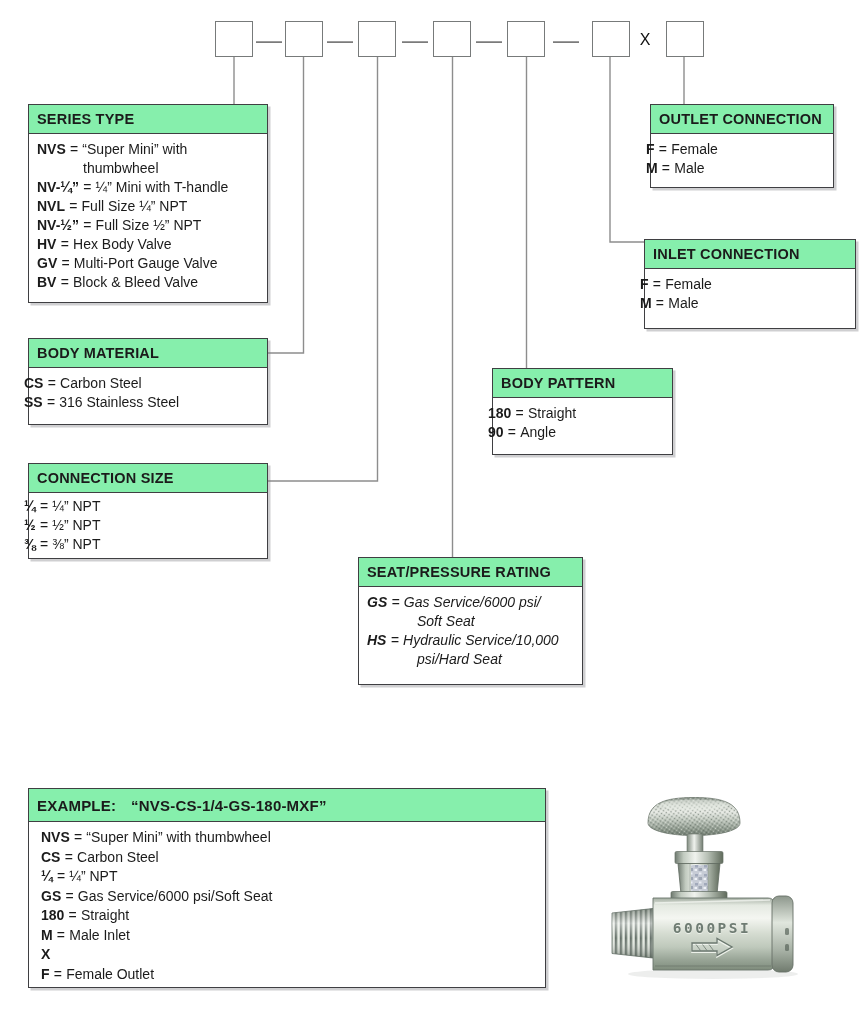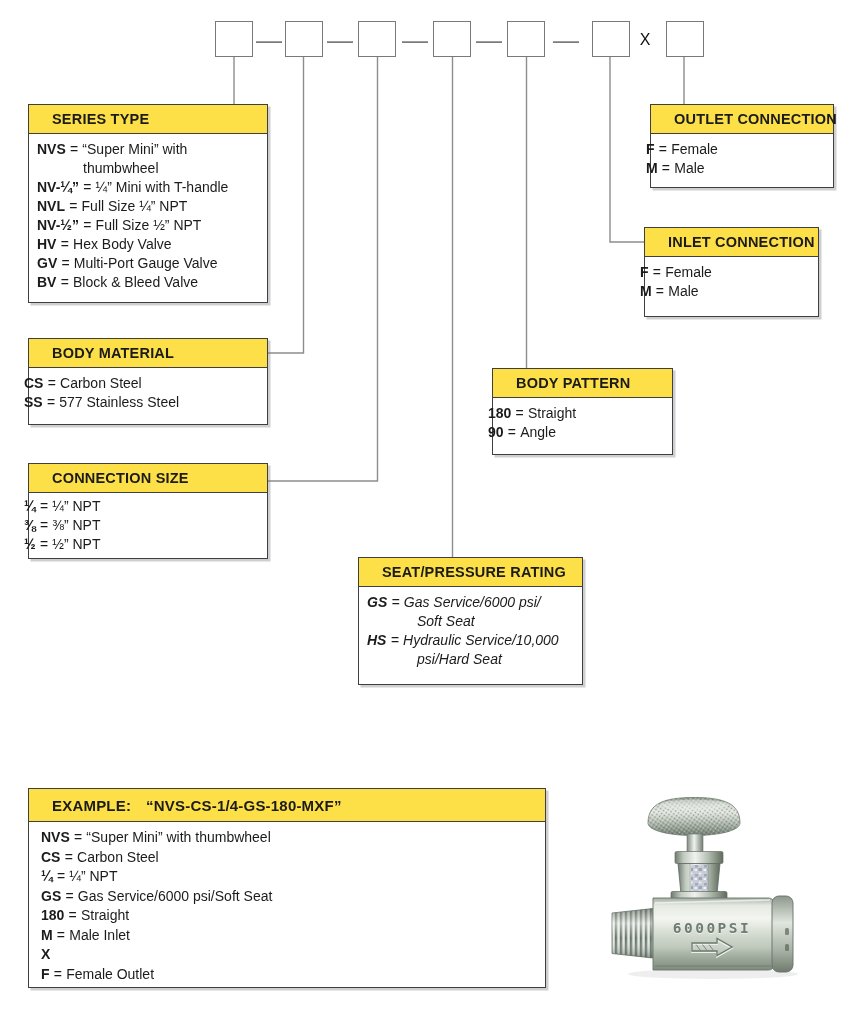--- a/index.html
+++ b/index.html
@@ -19,22 +19,22 @@
   .sep-dash{color:#7b7b7b;font-size:26px;font-weight:400;}
   .sep-x{color:#111;font-size:16px;font-weight:500;}
 
   
   .note-box{
     position:absolute;z-index:3;background:#fff;box-sizing:border-box;
     border:1.5px solid #3f3f42;box-shadow:2.5px 2.5px 0 rgba(130,130,135,.38);
     display:flex;flex-direction:column;
   }
   .note-header{
-    background:#fde047;border-bottom:1.5px solid #3f3f42;height:28px;flex:0 0 auto;
-    display:flex;align-items:center;padding:0 23px;font-weight:bold;font-size:14.5px;
+    background:#86efac;border-bottom:1.5px solid #3f3f42;height:28px;flex:0 0 auto;
+    display:flex;align-items:center;padding:0 8px;font-weight:bold;font-size:14.5px;
     letter-spacing:.2px;white-space:nowrap;
   }
   .note-body{padding:6px 8px 4px;font-size:14px;line-height:19px;}
   .item .k{font-weight:bold;}
   .item .eq{margin:0 .30em;}
   .item .v{white-space:pre-line;}
   .hang30 .item{padding-left:17px;text-indent:-30px;}
   .hang40 .item{padding-left:44px;text-indent:-40px;}
   .hang46 .item{padding-left:46px;text-indent:-46px;}
   .hang50 .item{padding-left:50px;text-indent:-50px;font-style:italic;}
@@ -90,32 +90,32 @@
         <div class="item"><span class="k">BV</span><span class="eq">=</span><span class="v">Block &amp; Bleed Valve</span></div>
       </div>
   </div>
 
   <div class="note-box" style="left:28px;top:338px;width:240px;height:87px">
     <div class="note-header">
       <span>BODY MATERIAL</span>
     </div>
     <div class="note-body hang30">
         <div class="item"><span class="k">CS</span><span class="eq">=</span><span class="v">Carbon Steel</span></div>
-        <div class="item"><span class="k">SS</span><span class="eq">=</span><span class="v">577 Stainless Steel</span></div>
+        <div class="item"><span class="k">SS</span><span class="eq">=</span><span class="v">316 Stainless Steel</span></div>
       </div>
   </div>
 
   <div class="note-box" style="left:28px;top:463px;width:240px;height:96px">
     <div class="note-header">
       <span>CONNECTION SIZE</span>
     </div>
     <div class="note-body hang30" style="padding-top:4px">
         <div class="item"><span class="k">¼</span><span class="eq">=</span><span class="v">¼” NPT</span></div>
+        <div class="item"><span class="k">½</span><span class="eq">=</span><span class="v">½” NPT</span></div>
         <div class="item"><span class="k">⅜</span><span class="eq">=</span><span class="v">⅜” NPT</span></div>
-        <div class="item"><span class="k">½</span><span class="eq">=</span><span class="v">½” NPT</span></div>
       </div>
   </div>
 
   <div class="note-box" style="left:358px;top:557px;width:225px;height:128px">
     <div class="note-header">
       <span>SEAT/PRESSURE RATING</span>
     </div>
     <div class="note-body hang50">
         <div class="item"><span class="k">GS</span><span class="eq">=</span><span class="v">Gas Service/6000 psi/
 Soft Seat</span></div>
@@ -127,21 +127,21 @@
   <div class="note-box" style="left:492px;top:368px;width:181px;height:87px">
     <div class="note-header">
       <span>BODY PATTERN</span>
     </div>
     <div class="note-body hang30">
         <div class="item"><span class="k">180</span><span class="eq">=</span><span class="v">Straight</span></div>
         <div class="item"><span class="k">90</span><span class="eq">=</span><span class="v">Angle</span></div>
       </div>
   </div>
 
-  <div class="note-box" style="left:644px;top:227px;width:175px;height:90px">
+  <div class="note-box" style="left:644px;top:239px;width:212px;height:90px">
     <div class="note-header">
       <span>INLET CONNECTION</span>
     </div>
     <div class="note-body hang30">
         <div class="item"><span class="k">F</span><span class="eq">=</span><span class="v">Female</span></div>
         <div class="item"><span class="k">M</span><span class="eq">=</span><span class="v">Male</span></div>
       </div>
   </div>
 
   <div class="note-box" style="left:650px;top:104px;width:184px;height:84px">

